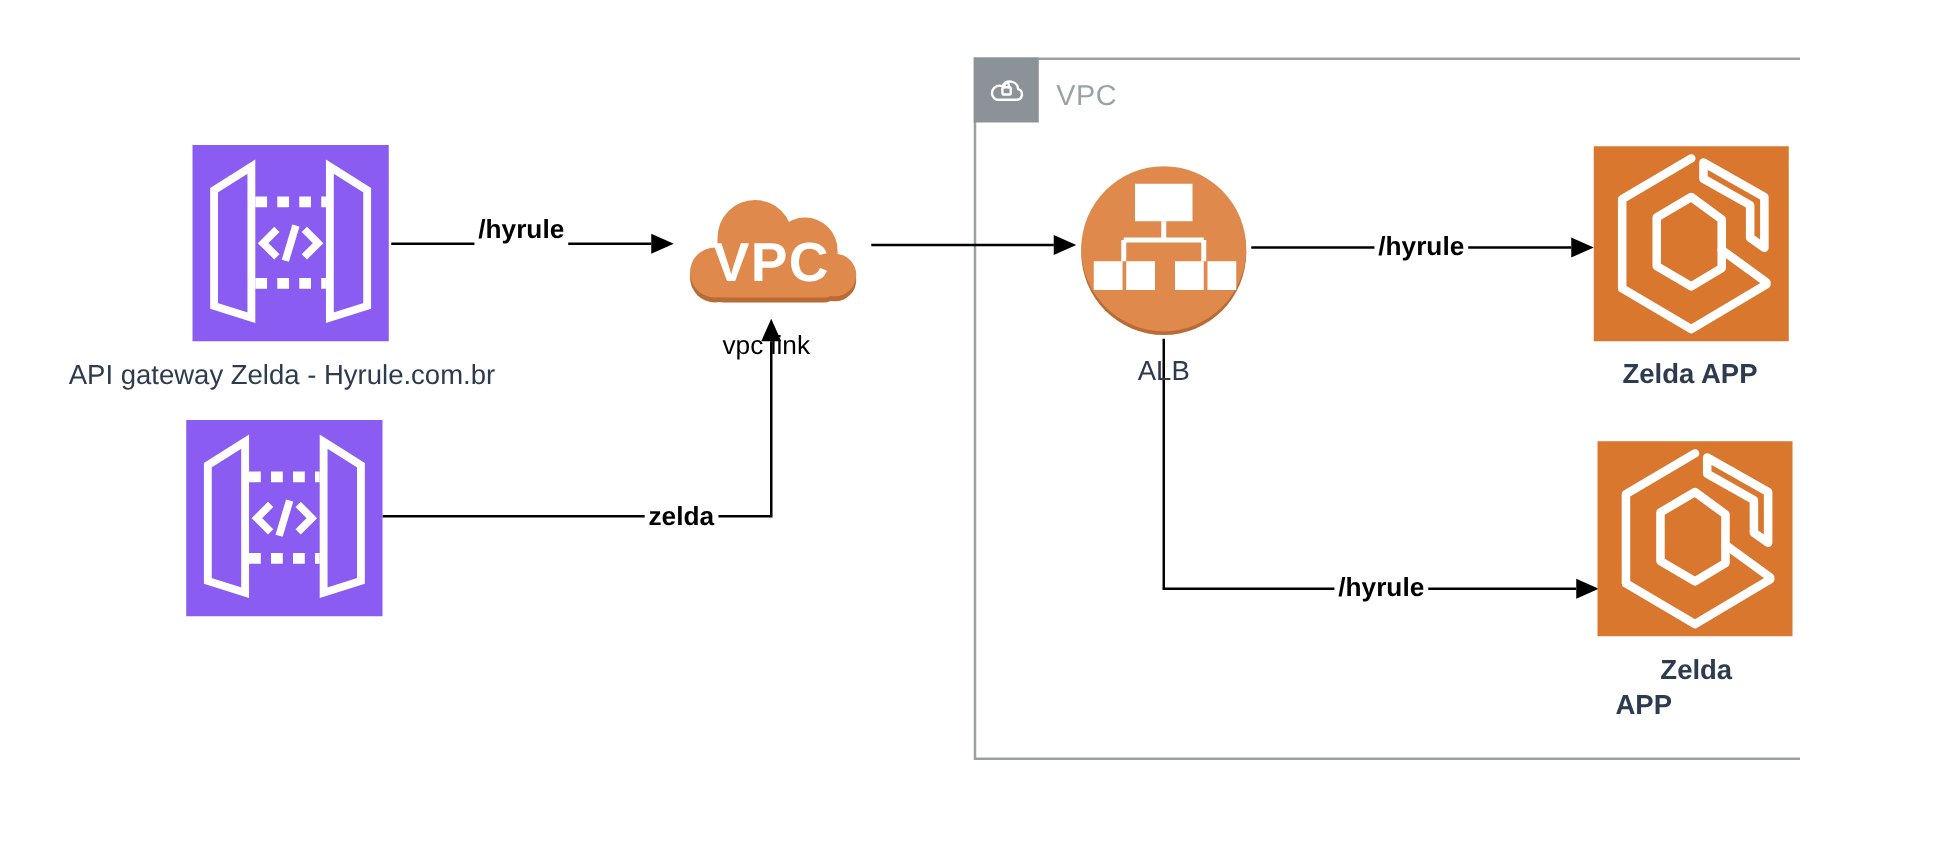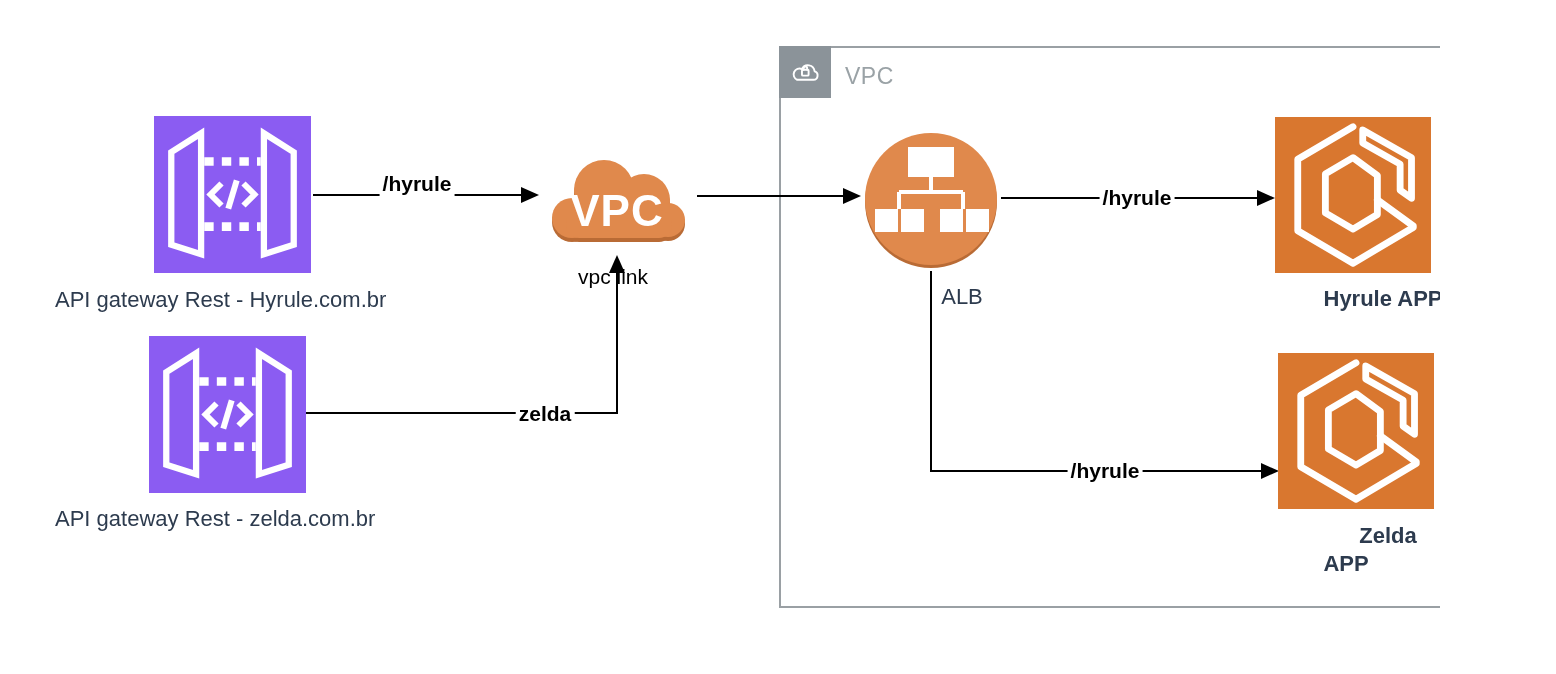--- a/index.html
+++ b/index.html
@@ -15,21 +15,21 @@
   .vpc-title{position:absolute;left:845px;top:63px;font-size:23px;color:#9AA2A6;
              letter-spacing:0.5px;white-space:nowrap;}
 
   
   .tile{position:absolute;display:flex;align-items:center;justify-content:center;}
   .tile.purple{background:#8B5CF2;}
   .tile.orange{background:#D9772F;}
 
   
   .caption{position:absolute;font-size:22px;color:#2D3B4E;white-space:nowrap;}
-  .caption.centered{transform:translate(-50%,-50%);text-align:center;margin-left:31px;}
+  .caption.centered{transform:translate(-50%,-50%);text-align:center;}
   .caption.bold{font-weight:bold;}
 
   
   .edge-label{position:absolute;transform:translate(-50%,-50%);font-size:21px;font-weight:bold;
               color:#000000;background:#ffffff;padding:0 3px;white-space:nowrap;}
   .edge-label.plain{font-weight:400;background:transparent;padding:0;}
 
   .cloud-text{position:absolute;left:617px;top:211px;transform:translate(-50%,-50%);
               font-size:44px;font-weight:bold;color:#ffffff;letter-spacing:1px;}
 
@@ -77,36 +77,35 @@
         <path d="M30,11 L30,88 L11,82 L11,23 Z"></path>
         <path d="M70,11 L70,88 L89,82 L89,23 Z"></path>
         <line x1="32" y1="29" x2="68" y2="29" stroke-width="5.5" stroke-dasharray="6 5.2"></line>
         <line x1="32" y1="70.5" x2="68" y2="70.5" stroke-width="5.5" stroke-dasharray="6 5.2"></line>
         <polyline points="43,43 36,50 43,57" stroke-width="3.8"></polyline>
         <polyline points="57,43 64,50 57,57" stroke-width="3.8"></polyline>
         <line x1="47.3" y1="59" x2="52.7" y2="41" stroke-width="3.8"></line>
       </g>
     </svg>
   </div>
-  <div class="caption" style="left:55px;top:287px;">API gateway Rest - Hyrule.com.br</div>
+  <div class="caption" style="left:55px;top:287px;">API gateway Zelda - Hyrule.com.br</div>
 
   <div class="tile purple" style="left:149px;top:336px;width:157px;height:157px;">
     <svg width="157" height="157" viewBox="0 0 100 100">
       <g stroke="#ffffff" stroke-width="4" fill="none">
         <path d="M30,11 L30,88 L11,82 L11,23 Z"></path>
         <path d="M70,11 L70,88 L89,82 L89,23 Z"></path>
         <line x1="32" y1="29" x2="68" y2="29" stroke-width="5.5" stroke-dasharray="6 5.2"></line>
         <line x1="32" y1="70.5" x2="68" y2="70.5" stroke-width="5.5" stroke-dasharray="6 5.2"></line>
         <polyline points="43,43 36,50 43,57" stroke-width="3.8"></polyline>
         <polyline points="57,43 64,50 57,57" stroke-width="3.8"></polyline>
         <line x1="47.3" y1="59" x2="52.7" y2="41" stroke-width="3.8"></line>
       </g>
     </svg>
   </div>
-  <div class="caption" style="left:55px;top:506px;">API gateway Rest - zelda.com.br</div>
 
   <svg class="abs" style="left:538px;top:142px;" width="160" height="114" viewBox="0 0 160 114">
     <g fill="#B96B35" transform="translate(0,4)">
       <circle cx="34" cy="76" r="20"></circle>
         <circle cx="66" cy="48" r="30"></circle>
       <circle cx="106" cy="58" r="26"></circle>
         <circle cx="130" cy="78" r="17"></circle>
       <rect x="28" y="68" width="106" height="28" rx="13"></rect>
     </g>
     <g fill="#E0894C">
@@ -141,21 +140,21 @@
   <div class="tile orange" style="left:1275px;top:117px;width:156px;height:156px;">
     <svg width="156" height="156" viewBox="0 0 96 96">
       <g stroke="#ffffff" stroke-width="4.2" fill="none" stroke-linejoin="round" stroke-linecap="round">
         <path d="M48,6 L14,26 L14,70 L48,90 L85,68"></path>
         <path d="M54,8 L84,25 L84,50 L77,45 L77,29 L54,16 Z"></path>
         <path d="M48,25 L31,35 L31,59 L48,69 L63,60 L63,36 Z"></path>
         <path d="M63,51 L85,67"></path>
       </g>
     </svg>
   </div>
-  <div class="caption centered bold" style="left:1352px;top:299px;">Hyrule APP</div>
+  <div class="caption centered bold" style="left:1352px;top:299px;">Zelda APP</div>
 
   <div class="tile orange" style="left:1278px;top:353px;width:156px;height:156px;">
     <svg width="156" height="156" viewBox="0 0 96 96">
       <g stroke="#ffffff" stroke-width="4.2" fill="none" stroke-linejoin="round" stroke-linecap="round">
         <path d="M48,6 L14,26 L14,70 L48,90 L85,68"></path>
         <path d="M54,8 L84,25 L84,50 L77,45 L77,29 L54,16 Z"></path>
         <path d="M48,25 L31,35 L31,59 L48,69 L63,60 L63,36 Z"></path>
         <path d="M63,51 L85,67"></path>
       </g>
     </svg>

